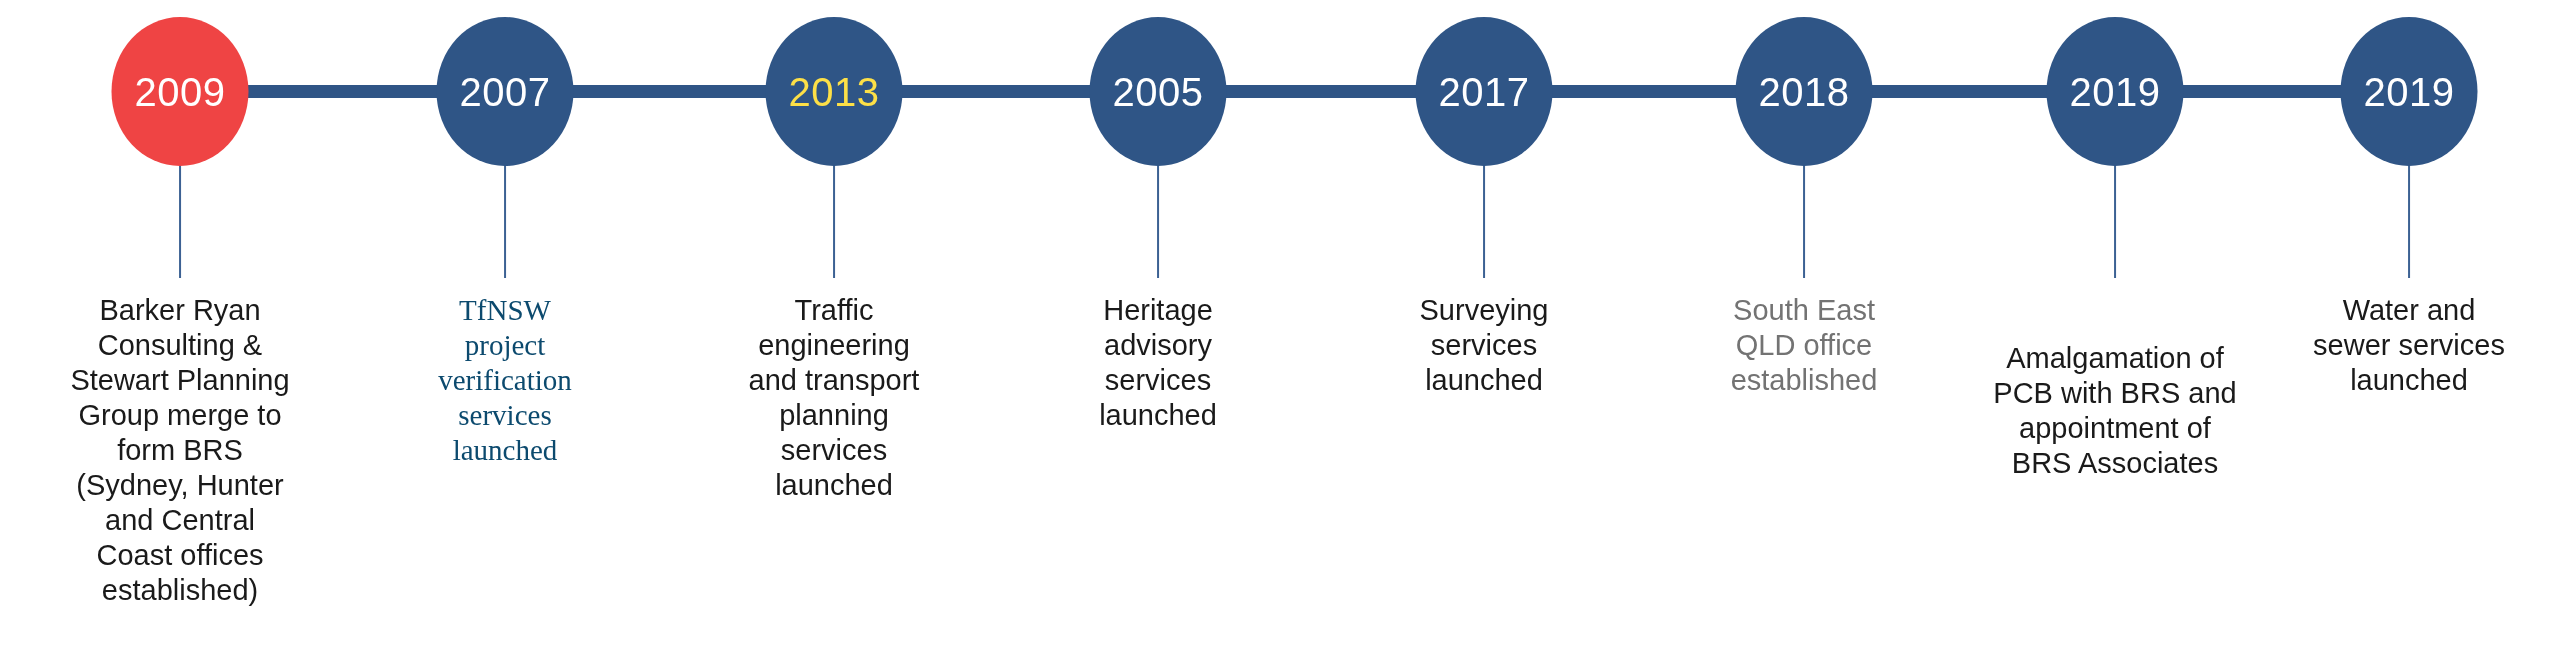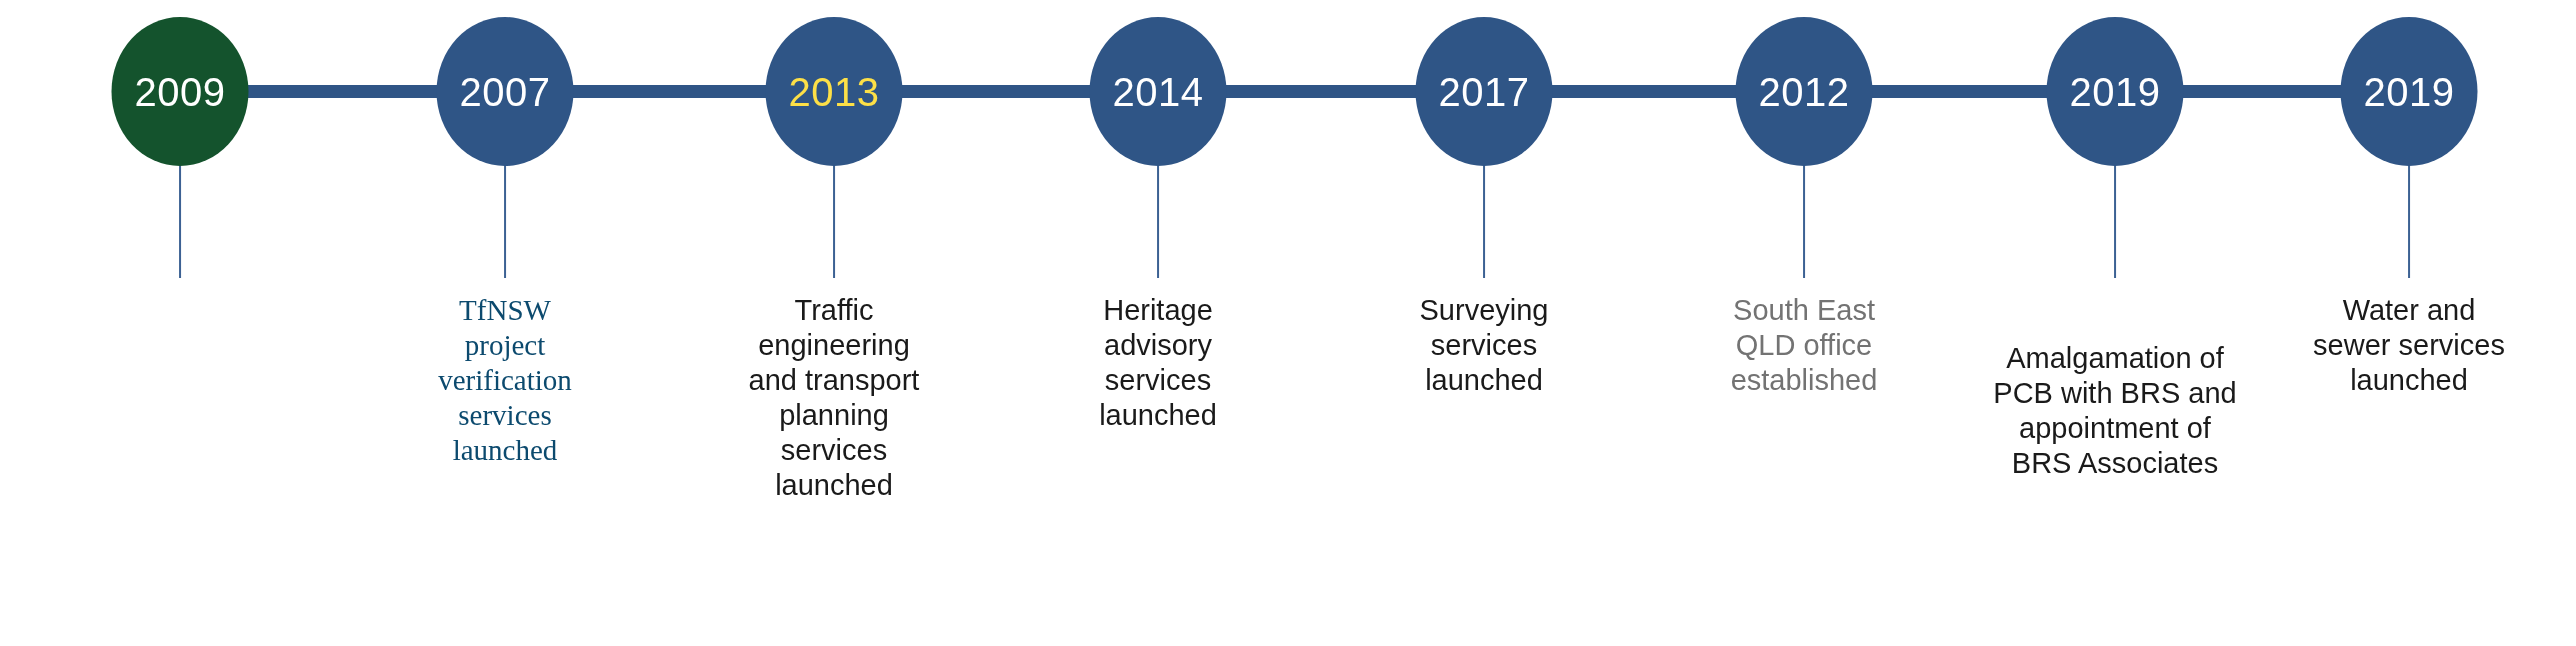--- a/index.html
+++ b/index.html
@@ -90,24 +90,33 @@
   }
 </style>
 </head>
 <body>
 
 <div id="timeline-canvas" style="background: rgb(255, 255, 255);">
 
   <div class="rail" style="left: 179px; width: 2230px; background: rgb(47, 85, 134);"></div>
 
   <div class="milestone" style="left:39px;">
-    <div class="bubble" style="background: #14532d;">
+    <div class="bubble" style="background: #ef4444;">
       <span class="bubble-year" style="color: rgb(255, 255, 255);">2009</span>
     </div>
     <div class="stem" style="background: rgb(60, 97, 147);"></div>
+    <div class="caption" style="color: rgb(26, 26, 26);">Barker Ryan
+Consulting &amp;
+Stewart Planning
+Group merge to
+form BRS
+(Sydney, Hunter
+and Central
+Coast offices
+established)</div>
   </div>
 
   <div class="milestone" style="left:364px;">
     <div class="bubble" style="background: rgb(47, 85, 134);">
       <span class="bubble-year" style="color: rgb(255, 255, 255);">2007</span>
     </div>
     <div class="stem" style="background: rgb(60, 97, 147);"></div>
     <div class="caption" style="color: #0c4a6e; font-family: Liberation Serif, serif;">TfNSW
 project
 verification
@@ -123,42 +132,42 @@
     <div class="caption" style="color: rgb(26, 26, 26);">Traffic
 engineering
 and transport
 planning
 services
 launched</div>
   </div>
 
   <div class="milestone" style="left:1017px;">
     <div class="bubble" style="background: rgb(47, 85, 134);">
-      <span class="bubble-year" style="color: rgb(255, 255, 255);">2014</span>
+      <span class="bubble-year" style="color: rgb(255, 255, 255);">2005</span>
     </div>
     <div class="stem" style="background: rgb(60, 97, 147);"></div>
     <div class="caption" style="color: rgb(26, 26, 26);">Heritage
 advisory
 services
 launched</div>
   </div>
 
   <div class="milestone" style="left:1343px;">
     <div class="bubble" style="background: rgb(47, 85, 134); text-align: right;">
       <span class="bubble-year" style="color: rgb(255, 255, 255);">2017</span>
     </div>
     <div class="stem" style="background: rgb(60, 97, 147);"></div>
     <div class="caption" style="color: rgb(26, 26, 26);">Surveying
 services
 launched</div>
   </div>
 
   <div class="milestone" style="left:1663px;">
     <div class="bubble" style="background: rgb(47, 85, 134);">
-      <span class="bubble-year" style="color: rgb(255, 255, 255);">2012</span>
+      <span class="bubble-year" style="color: rgb(255, 255, 255);">2018</span>
     </div>
     <div class="stem" style="background: rgb(60, 97, 147);"></div>
     <div class="caption" style="color: #737373;">South East
 QLD office
 established</div>
   </div>
 
   <div class="milestone" style="left:1974px;">
     <div class="bubble" style="background: rgb(47, 85, 134);">
       <span class="bubble-year" style="color: rgb(255, 255, 255);">2019</span>

